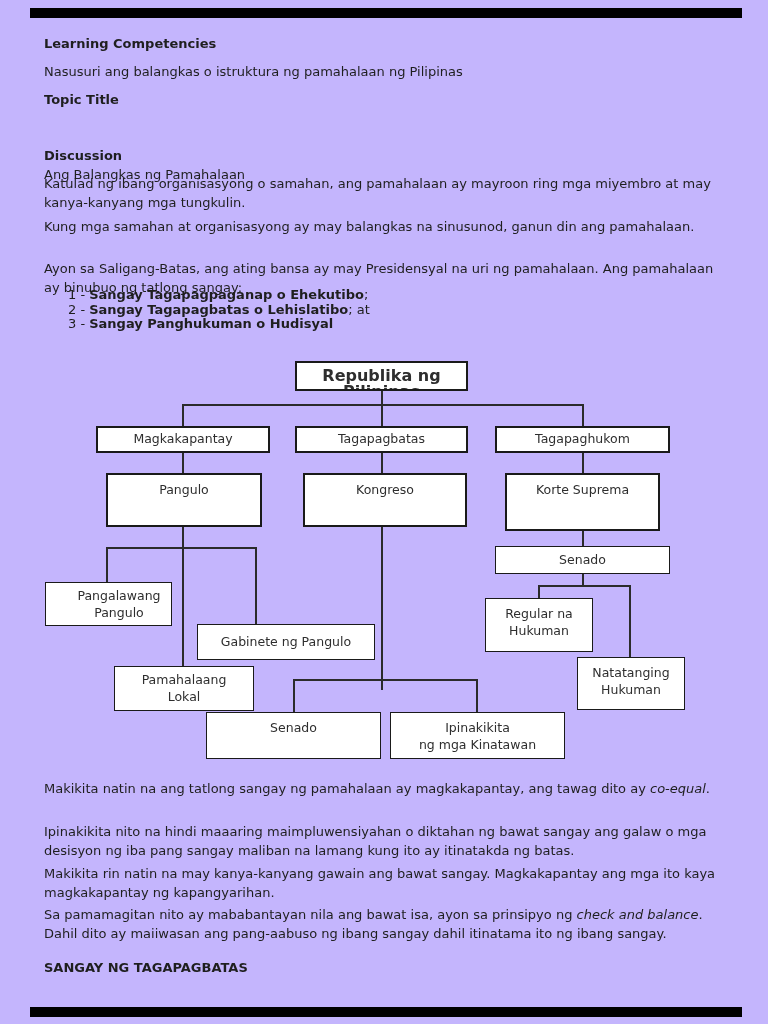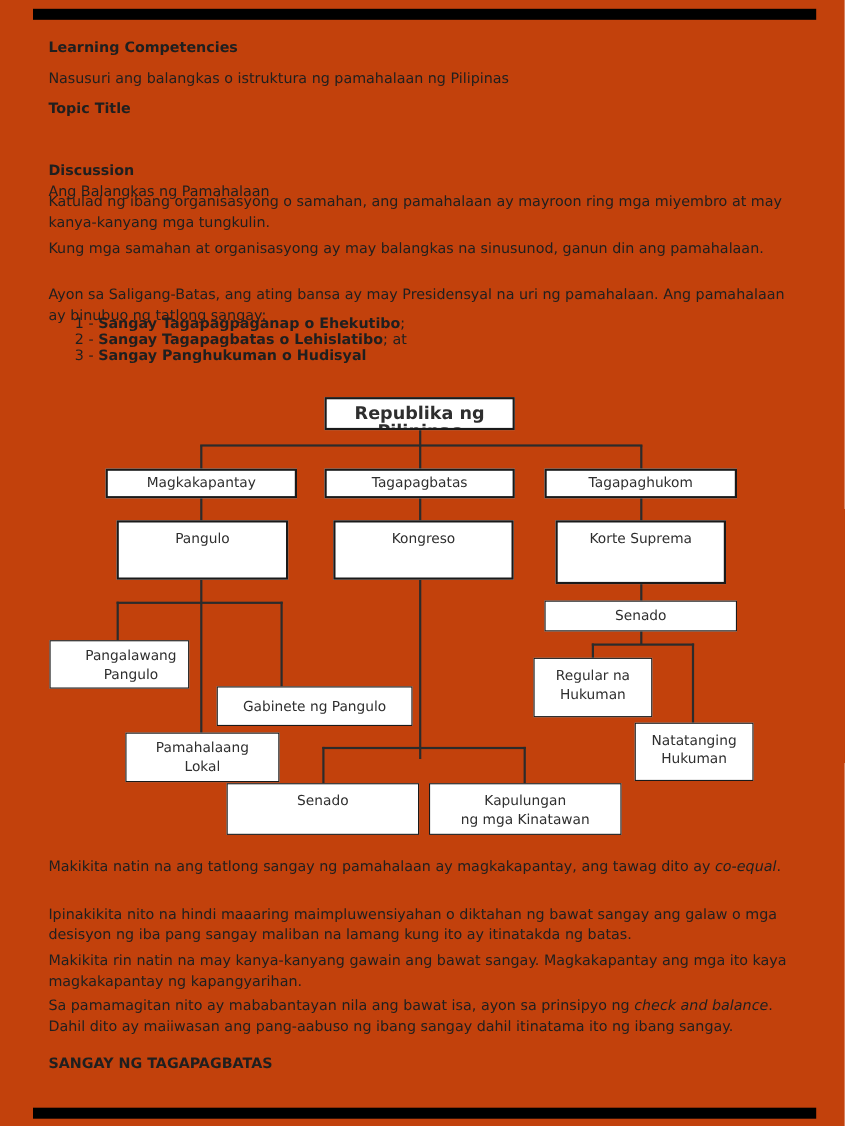--- a/index.html
+++ b/index.html
@@ -1,16 +1,16 @@
 <!DOCTYPE html>
 <html><head>
 <meta charset="utf-8">
 <style>
   html,body{margin:0;padding:0;background:#ffffff;}
-  .page{position:relative;width:768px;height:1024px;background:#c2410c;overflow:hidden;
+  .page{position:relative;width:768px;height:1024px;background:#c4b5fd;overflow:hidden;
         font-family:"DejaVu Sans","Liberation Sans",sans-serif;color:#1f1f1f;}
   .viewer-bar{position:absolute;left:30px;width:712px;height:10px;background:#000;}
   .t{position:absolute;left:44px;width:684px;font-size:13px;line-height:18.5px;}
   .hd{font-weight:bold;}
   .list{line-height:14.6px;padding-left:24px;}
   .list .b{font-weight:bold;}
   em{font-style:italic;}
   
   .node{position:absolute;background:#fff;border:1.5px solid #1a1a1a;box-sizing:border-box;
         text-align:center;font-size:12.5px;color:#2e2e2e;line-height:17px;overflow:hidden;}
@@ -100,21 +100,21 @@
     </div>
 
     <div class="node" style="left:577px;top:657px;width:108px;height:53px;padding-top:6px;">
       <span class="blk">Natatanging</span>
       <span class="blk">Hukuman</span>
     </div>
 
     <div class="node" style="left:206px;top:712px;width:175px;height:47px;padding-top:6px;">Senado</div>
 
     <div class="node" style="left:390px;top:712px;width:175px;height:47px;padding-top:6px;">
-      <span class="blk">Kapulungan</span>
+      <span class="blk">Ipinakikita</span>
       <span class="blk">ng mga Kinatawan</span>
     </div>
   </div>
 
   <div class="t" style="top:780px;">
     <span>Makikita natin na ang tatlong sangay ng pamahalaan ay magkakapantay, ang tawag dito ay </span><em>co-equal</em><span>.</span>
   </div>
   <div class="t" style="top:823px;">Ipinakikita nito na hindi maaaring maimpluwensiyahan o diktahan ng bawat sangay ang galaw o mga desisyon ng iba pang sangay maliban na lamang kung ito ay itinatakda ng batas.</div>
   <div class="t" style="top:865px;">Makikita rin natin na may kanya-kanyang gawain ang bawat sangay. Magkakapantay ang mga ito kaya magkakapantay ng kapangyarihan.</div>
   <div class="t" style="top:906px;">

